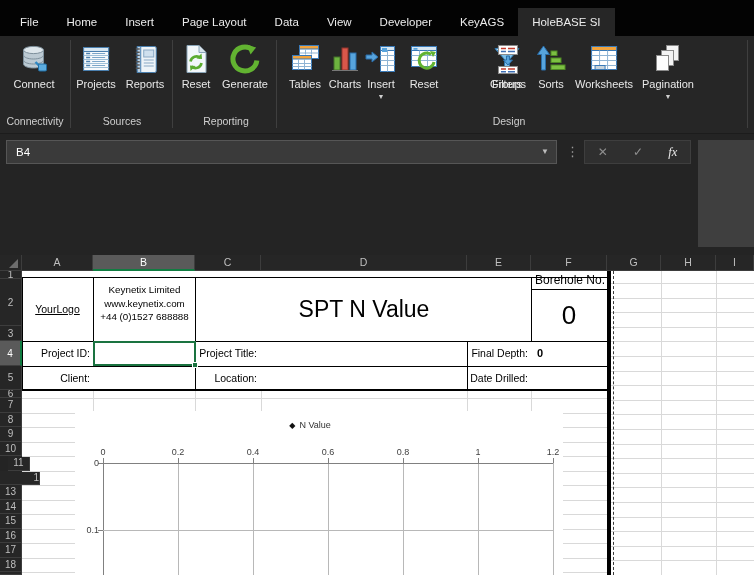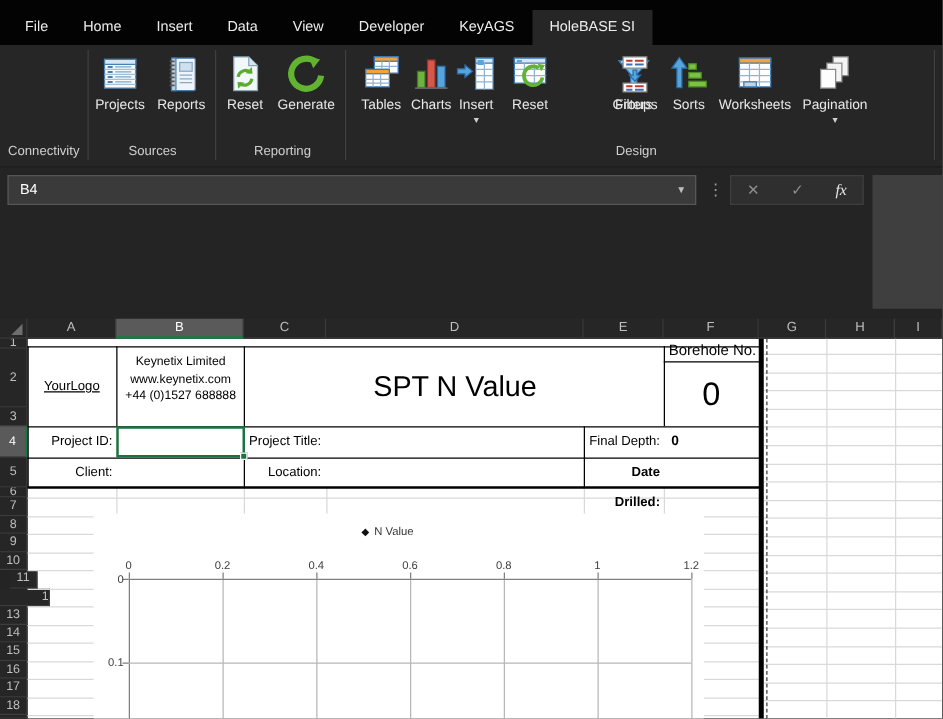--- a/index.html
+++ b/index.html
@@ -80,28 +80,39 @@
 </style>
 </head>
 <body>
 
 <div id="screen">
 
   <div id="tabbar">
       <div class="tab">File</div>
       <div class="tab">Home</div>
       <div class="tab">Insert</div>
+      <div class="tab">Page Layout</div>
       <div class="tab">Data</div>
       <div class="tab">View</div>
       <div class="tab">Developer</div>
       <div class="tab">KeyAGS</div>
       <div class="tab active">HoleBASE SI</div>
     </div>
 
   <div id="ribbon">
+      <div class="rbtn" style="left: 34px;">
+        <div class="ic"><svg width="34" height="34" viewBox="0 0 34 34">
+            <path d="M7 8v14c0 2.3 4.5 4 10 4s10-1.7 10-4V8" fill="#bccad3" stroke="#7e909c"></path>
+            <ellipse cx="17" cy="8" rx="10" ry="3.6" fill="#dde6eb" stroke="#7e909c"></ellipse>
+            <path d="M7 13c0 2.3 4.5 4 10 4s10-1.7 10-4M7 18c0 2.3 4.5 4 10 4s10-1.7 10-4" fill="none" stroke="#7e909c"></path>
+            <path d="M19 20l5 5" stroke="#2f88c4" stroke-width="2.4"></path>
+            <rect x="22" y="22" width="8" height="7" rx="1.2" fill="#5cacdf" stroke="#1f6ca3"></rect>
+          </svg></div>
+        <div class="lbl">Connect</div>
+      </div>
       <div class="rgsep" style="left: 70px;"></div>
       <div class="rglabel" style="left: 35px;">Connectivity</div>
       <div class="rbtn" style="left: 96px;">
         <div class="ic"><svg width="34" height="34" viewBox="0 0 34 34">
             <rect x="4.5" y="5.5" width="25" height="23" fill="#f7fafc" stroke="#4a7fae"></rect>
             <rect x="4.5" y="5.5" width="25" height="4" fill="#d7e7f2" stroke="#4a7fae"></rect>
             <path d="M4.5 13.5h25M4.5 17.5h25M4.5 21.5h25M4.5 25.5h25" stroke="#9fc0d8"></path>
             <path d="M7 11.5h4M7 15.5h4M7 19.5h4M7 23.5h4" stroke="#4a7fae" stroke-width="1.6"></path>
             <path d="M13 11.5h13M13 15.5h13M13 19.5h13M13 23.5h13" stroke="#7ba6c9"></path>
           </svg></div>
@@ -356,21 +367,21 @@
     </div>
     <div class="rpt" id="rpttitle">SPT N Value</div>
     <div class="rpt" id="bhlabel">Borehole No.</div>
     <div class="rpt" id="bhvalue">0</div>
     <div class="rlabel r4" style="left:24px;width:66px;">Project ID:</div>
     <div class="rlabel r4" style="left:197px;width:60px;">Project Title:</div>
     <div class="rlabel r4" style="left:469px;width:59px;">Final Depth:</div>
     <div class="rlabel r4" style="left:537px;width:40px;text-align:left;font-weight:bold;font-size:11px;">0</div>
     <div class="rlabel r5" style="left:24px;width:66px;">Client:</div>
     <div class="rlabel r5" style="left:197px;width:60px;">Location:</div>
-    <div class="rlabel r5" style="left:469px;width:59px;font-weight:bold;">Date Drilled:</div>
+    <div class="rlabel r5" style="left:469px;width:59px;">Date Drilled:</div>
   </div>
 
   <div id="selbox"></div>
   <div id="selhandle"></div>
 
   <div id="chart">
     <div id="legend"><span class="mk">◆</span><span>N Value</span></div>
     <div id="plot">
         <div class="cax" style="left: 28px; top: 52px; width: 1px; height: 112px;"></div>
         <div class="ctick" style="left: 28px; top: 47px; width: 1px; height: 5px;"></div>

